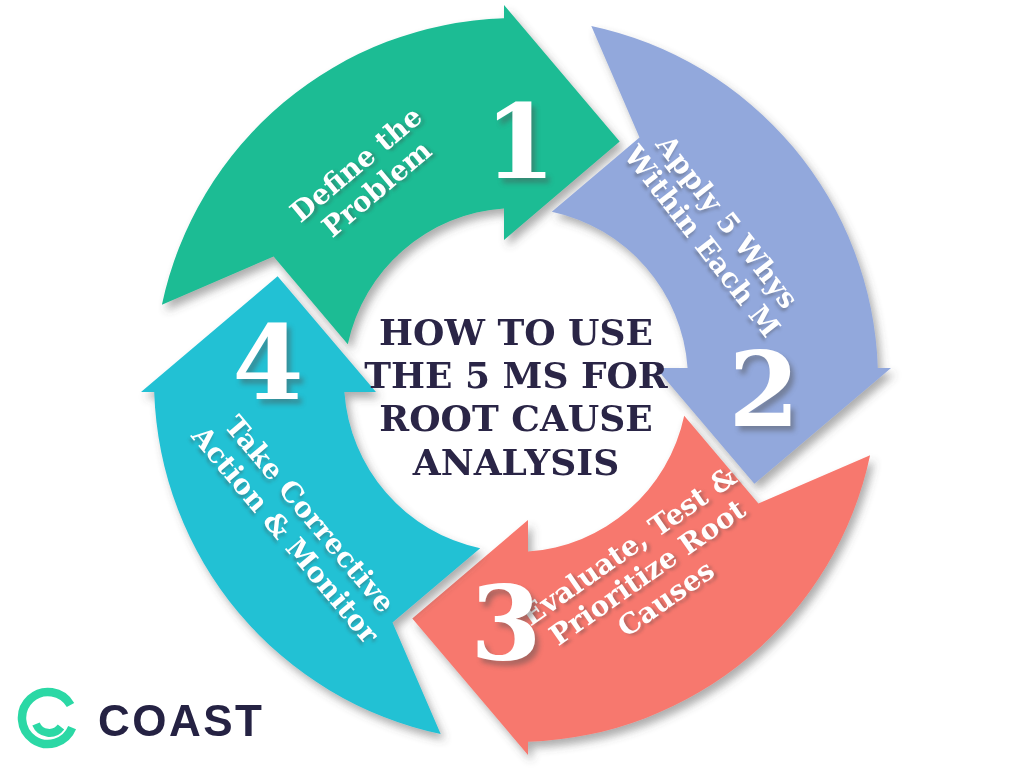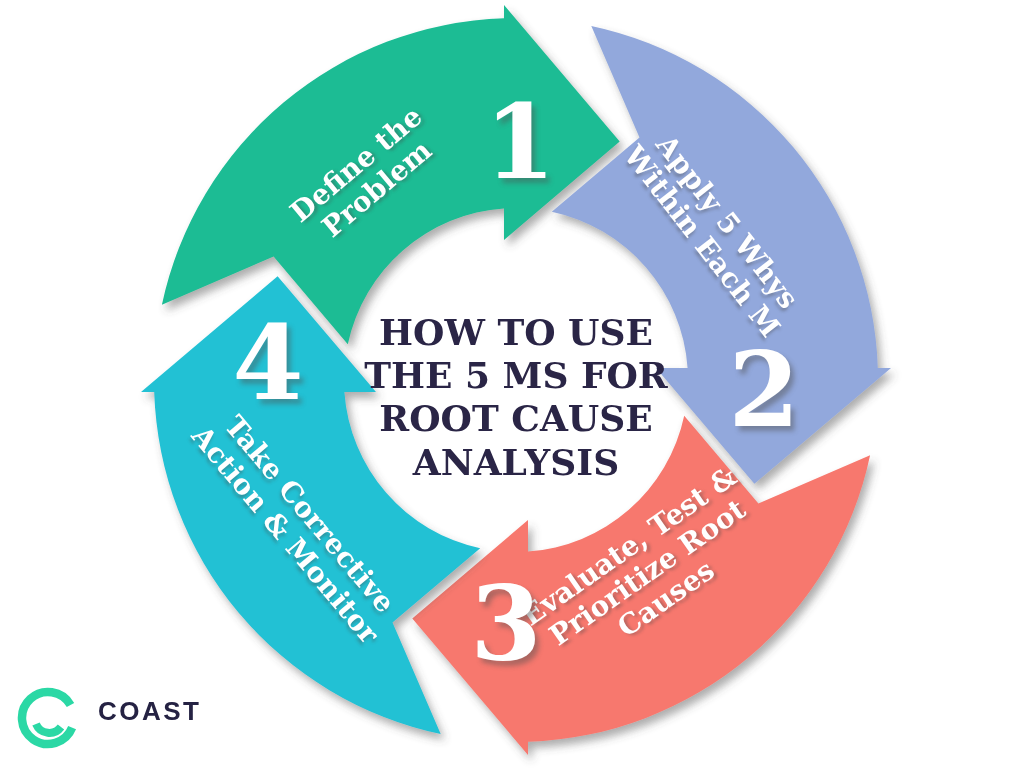--- a/index.html
+++ b/index.html
@@ -28,21 +28,21 @@
     position:absolute;left:516px;top:397px;width:360px;
     transform:translate(-50%,-50%);
     color:#2A2546;font-weight:bold;font-size:36px;line-height:1.2;
     text-align:center;white-space:pre-line;letter-spacing:0px;
     font-family:"DejaVu Serif", serif;
   }
   .logo{position:absolute;left:16px;top:686px;width:300px;height:66px;}
   .logo-icon{position:absolute;left:0;top:0;}
   .logo-text{
     position:absolute;left:82px;top:10px;
-    color:#252243;font-weight:bold;font-size:26px;letter-spacing:2.5px;
+    color:#252243;font-weight:bold;font-size:44px;letter-spacing:2.5px;
     font-family:"Liberation Sans", sans-serif;
   }
 </style>
 </head>
 <body>
 
 <div id="canvas">
 
   <svg id="cycle-svg" width="1024" height="768" viewBox="0 0 1024 768">
     <defs>

